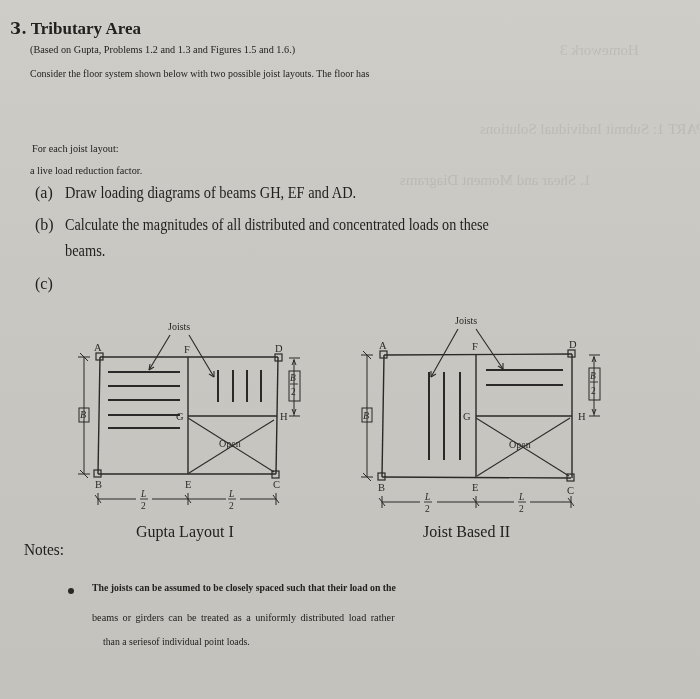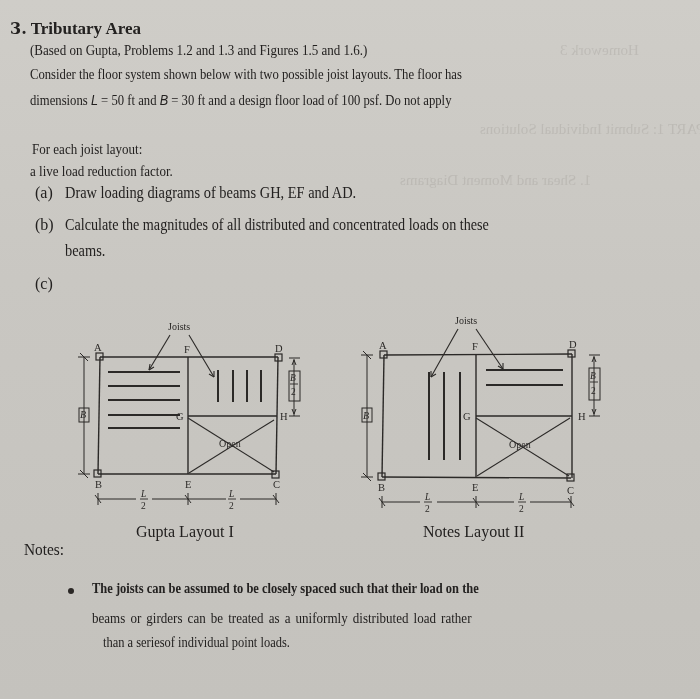--- a/index.html
+++ b/index.html
@@ -16,21 +16,21 @@
     color: #1f1d1c;
   }
   .page {
     position: absolute;
     left: 0; top: 0;
     width: 624px; height: 699px; text-align: center;
   }
   .txt {
     position: absolute;
     white-space: nowrap;
-    font-size: 14px;
+    font-size: 11px;
     line-height: 1;
     color: #232120;
   }
   .title {
     font-weight: bold;
     font-size: 17px;
   }
   .title .num {
     font-family: "DejaVu Serif", serif;
     font-size: 16px;
@@ -87,23 +87,20 @@
     <span class="num">3.</span>
     <span>Tributary Area</span>
   </div>
 
   <div class="txt" style="left:30px; top:44px;">
     <span class="cond" style="transform:scaleX(0.93);">(Based on Gupta, Problems 1.2 and 1.3 and Figures 1.5 and 1.6.)</span>
   </div>
 
   <div class="txt" style="left:30px; top:68px;">
     <span class="cond" style="transform:scaleX(0.905);">Consider the floor system shown below with two possible joist layouts. The floor has</span>
-  </div>
-  <div class="txt" style="left:30px; top:93px;">
-    <span class="cond" style="transform:scaleX(0.905);"><span>dimensions </span><i style="font-family:'Liberation Sans',sans-serif;">L</i><span> = 50 ft and </span><i style="font-family:'Liberation Sans',sans-serif;">B</i><span> = 30 ft and a design floor load of 100 psf. Do not apply</span></span>
   </div>
   <div class="txt" style="left:30px; top:118px;margin-top:47px;">
     <span class="cond" style="transform:scaleX(0.93);">a live load reduction factor.</span>
   </div>
   <div class="txt" style="left:32px; top:143px;">
     <span class="cond" style="transform:scaleX(0.93);">For each joist layout:</span>
   </div>
 
   <div class="txt sub" style="left:35px; top:185px;">
     <span>(a)</span>
@@ -308,21 +305,21 @@
     </g>
     <text x="425" y="500" font-size="9.5" font-style="italic">L</text>
     <line x1="424" y1="502" x2="432" y2="502" stroke-width="0.9"></line>
     <text x="425" y="512" font-size="9.5">2</text>
     <text x="519" y="500" font-size="9.5" font-style="italic">L</text>
     <line x1="518" y1="502" x2="526" y2="502" stroke-width="0.9"></line>
     <text x="519" y="512" font-size="9.5">2</text>
   </svg>
 
   <div class="txt caption" style="left:423px; top:524px;">
-    <span>Notes Layout II</span>
+    <span>Joist Based II</span>
   </div>
 
   <div class="txt notes-label" style="left:24px; top:542px;">
     <span class="cond" style="transform:scaleX(0.93);">Notes:</span>
   </div>
 
   <div class="bullet" style="left:68px; top:588px;"></div>
   <div class="txt" style="left:92px; top:582px;font-weight:bold;">
     <span class="cond" style="transform:scaleX(0.89);">The joists can be assumed to be closely spaced such that their load on the</span>
   </div>

